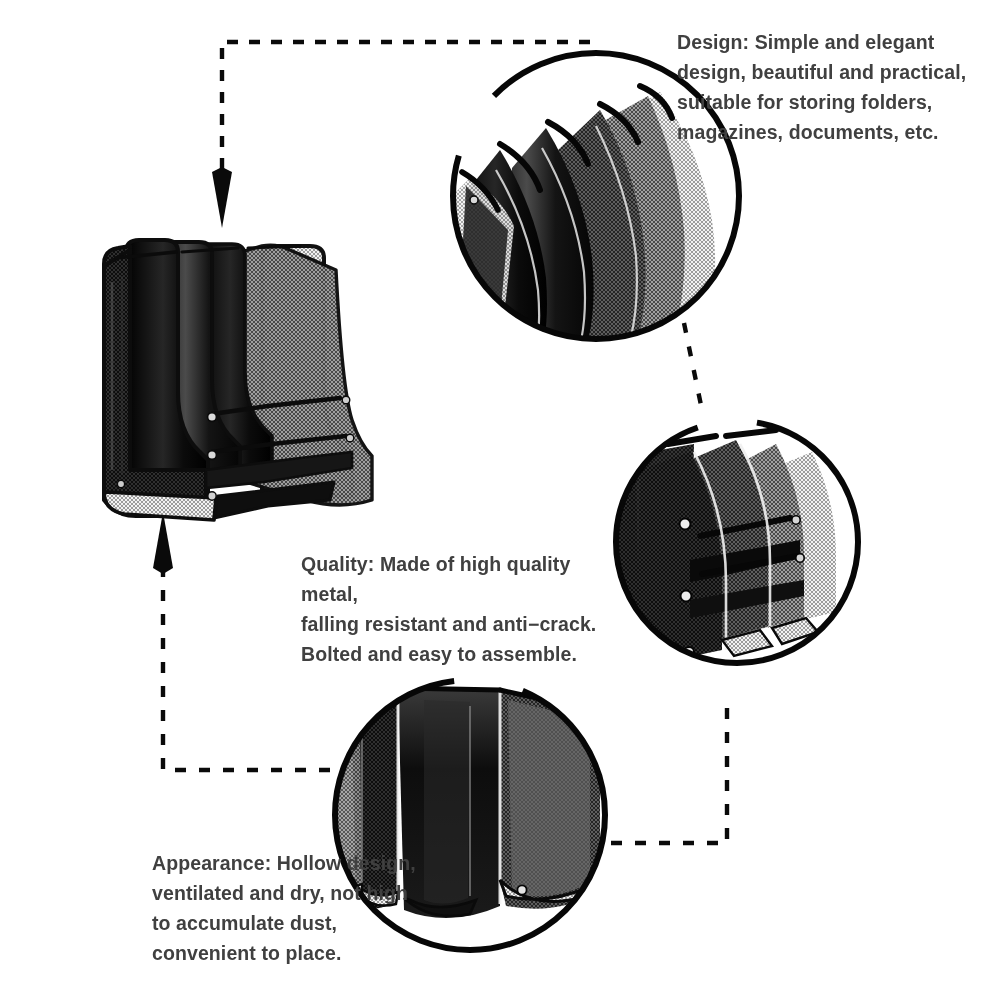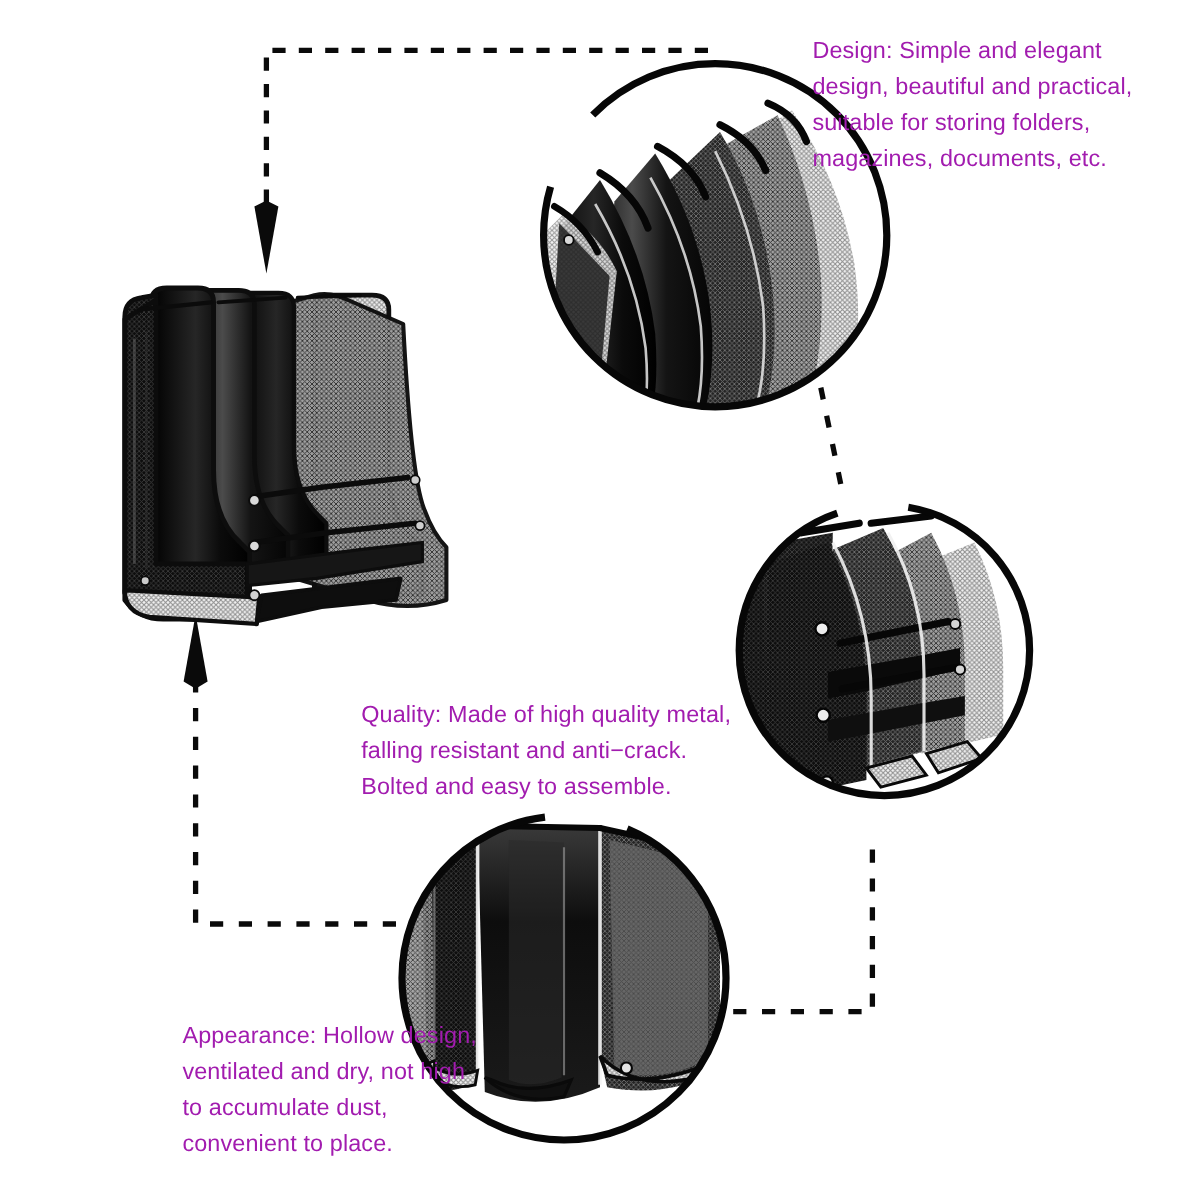--- a/index.html
+++ b/index.html
@@ -17,30 +17,30 @@
   }
   #infographic {
     position: absolute;
     left: 0;
     top: 0;
     width: 1000px;
     height: 1000px;
   }
   .feature-text {
     position: absolute;
-    color: #a21caf;
+    color: #404040;
     font-family: "Liberation Sans", sans-serif;
     font-size: 19.5px;
     line-height: 30px;
     letter-spacing: 0.1px;
     white-space: pre-line;
-    font-weight: 400;
+    font-weight: 700;
   }
   #text-design   { left: 677px; top: 27px;  width: 320px; }
-  #text-quality  { left: 301px; top: 549px; width: 330px; margin-top: 32px; }
+  #text-quality  { left: 301px; top: 549px; width: 330px; }
   #text-appearance { left: 152px; top: 848px; width: 330px; }
 </style>
 </head>
 <body>
 
 <svg id="infographic" viewBox="0 0 1000 1000" xmlns="http://www.w3.org/2000/svg">
   <defs>
 
     <pattern id="meshDark" width="4" height="4" patternUnits="userSpaceOnUse">
       <rect width="4" height="4" fill="#0d0d0d"></rect>

